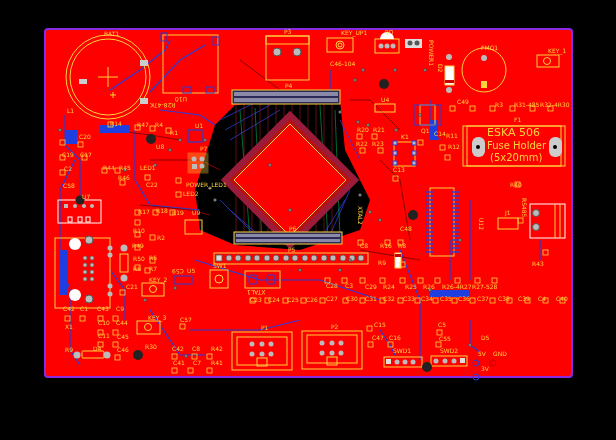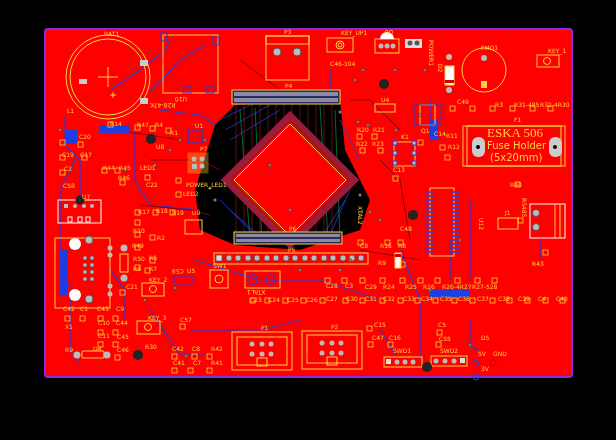--- a/index.html
+++ b/index.html
@@ -1,19 +1,19 @@
 <!DOCTYPE html>
 <html><head>
 <meta charset="utf-8">
 <style>
   html,body{margin:0;padding:0;background:#000;}
   body{width:616px;height:440px;overflow:hidden;position:relative;font-family:"DejaVu Sans",sans-serif;}
   #pcb{position:absolute;left:0;top:0;width:616px;height:440px;}
   .lbl{position:absolute;color:#ffd23c;font-family:"DejaVu Sans",sans-serif;font-size:6px;line-height:6px;white-space:nowrap;}
-  .lbl.big{font-size:13px;line-height:12px;color:#ffd23c;font-family:Liberation Serif, serif;}
+  .lbl.big{font-size:11px;line-height:12px;color:#ffd23c;}
   .lbl.mid{font-size:10px;line-height:10px;}
   .lbl.rot{transform:rotate(90deg);transform-origin:left top;}
   .lbl.rotr{transform:rotate(180deg);}
 </style>
 </head>
 <body>
 
 <svg id="pcb" width="616" height="440" viewBox="0 0 616 440" xmlns="http://www.w3.org/2000/svg">
   <rect x="0" y="0" width="616" height="440" fill="#000"></rect>
 

